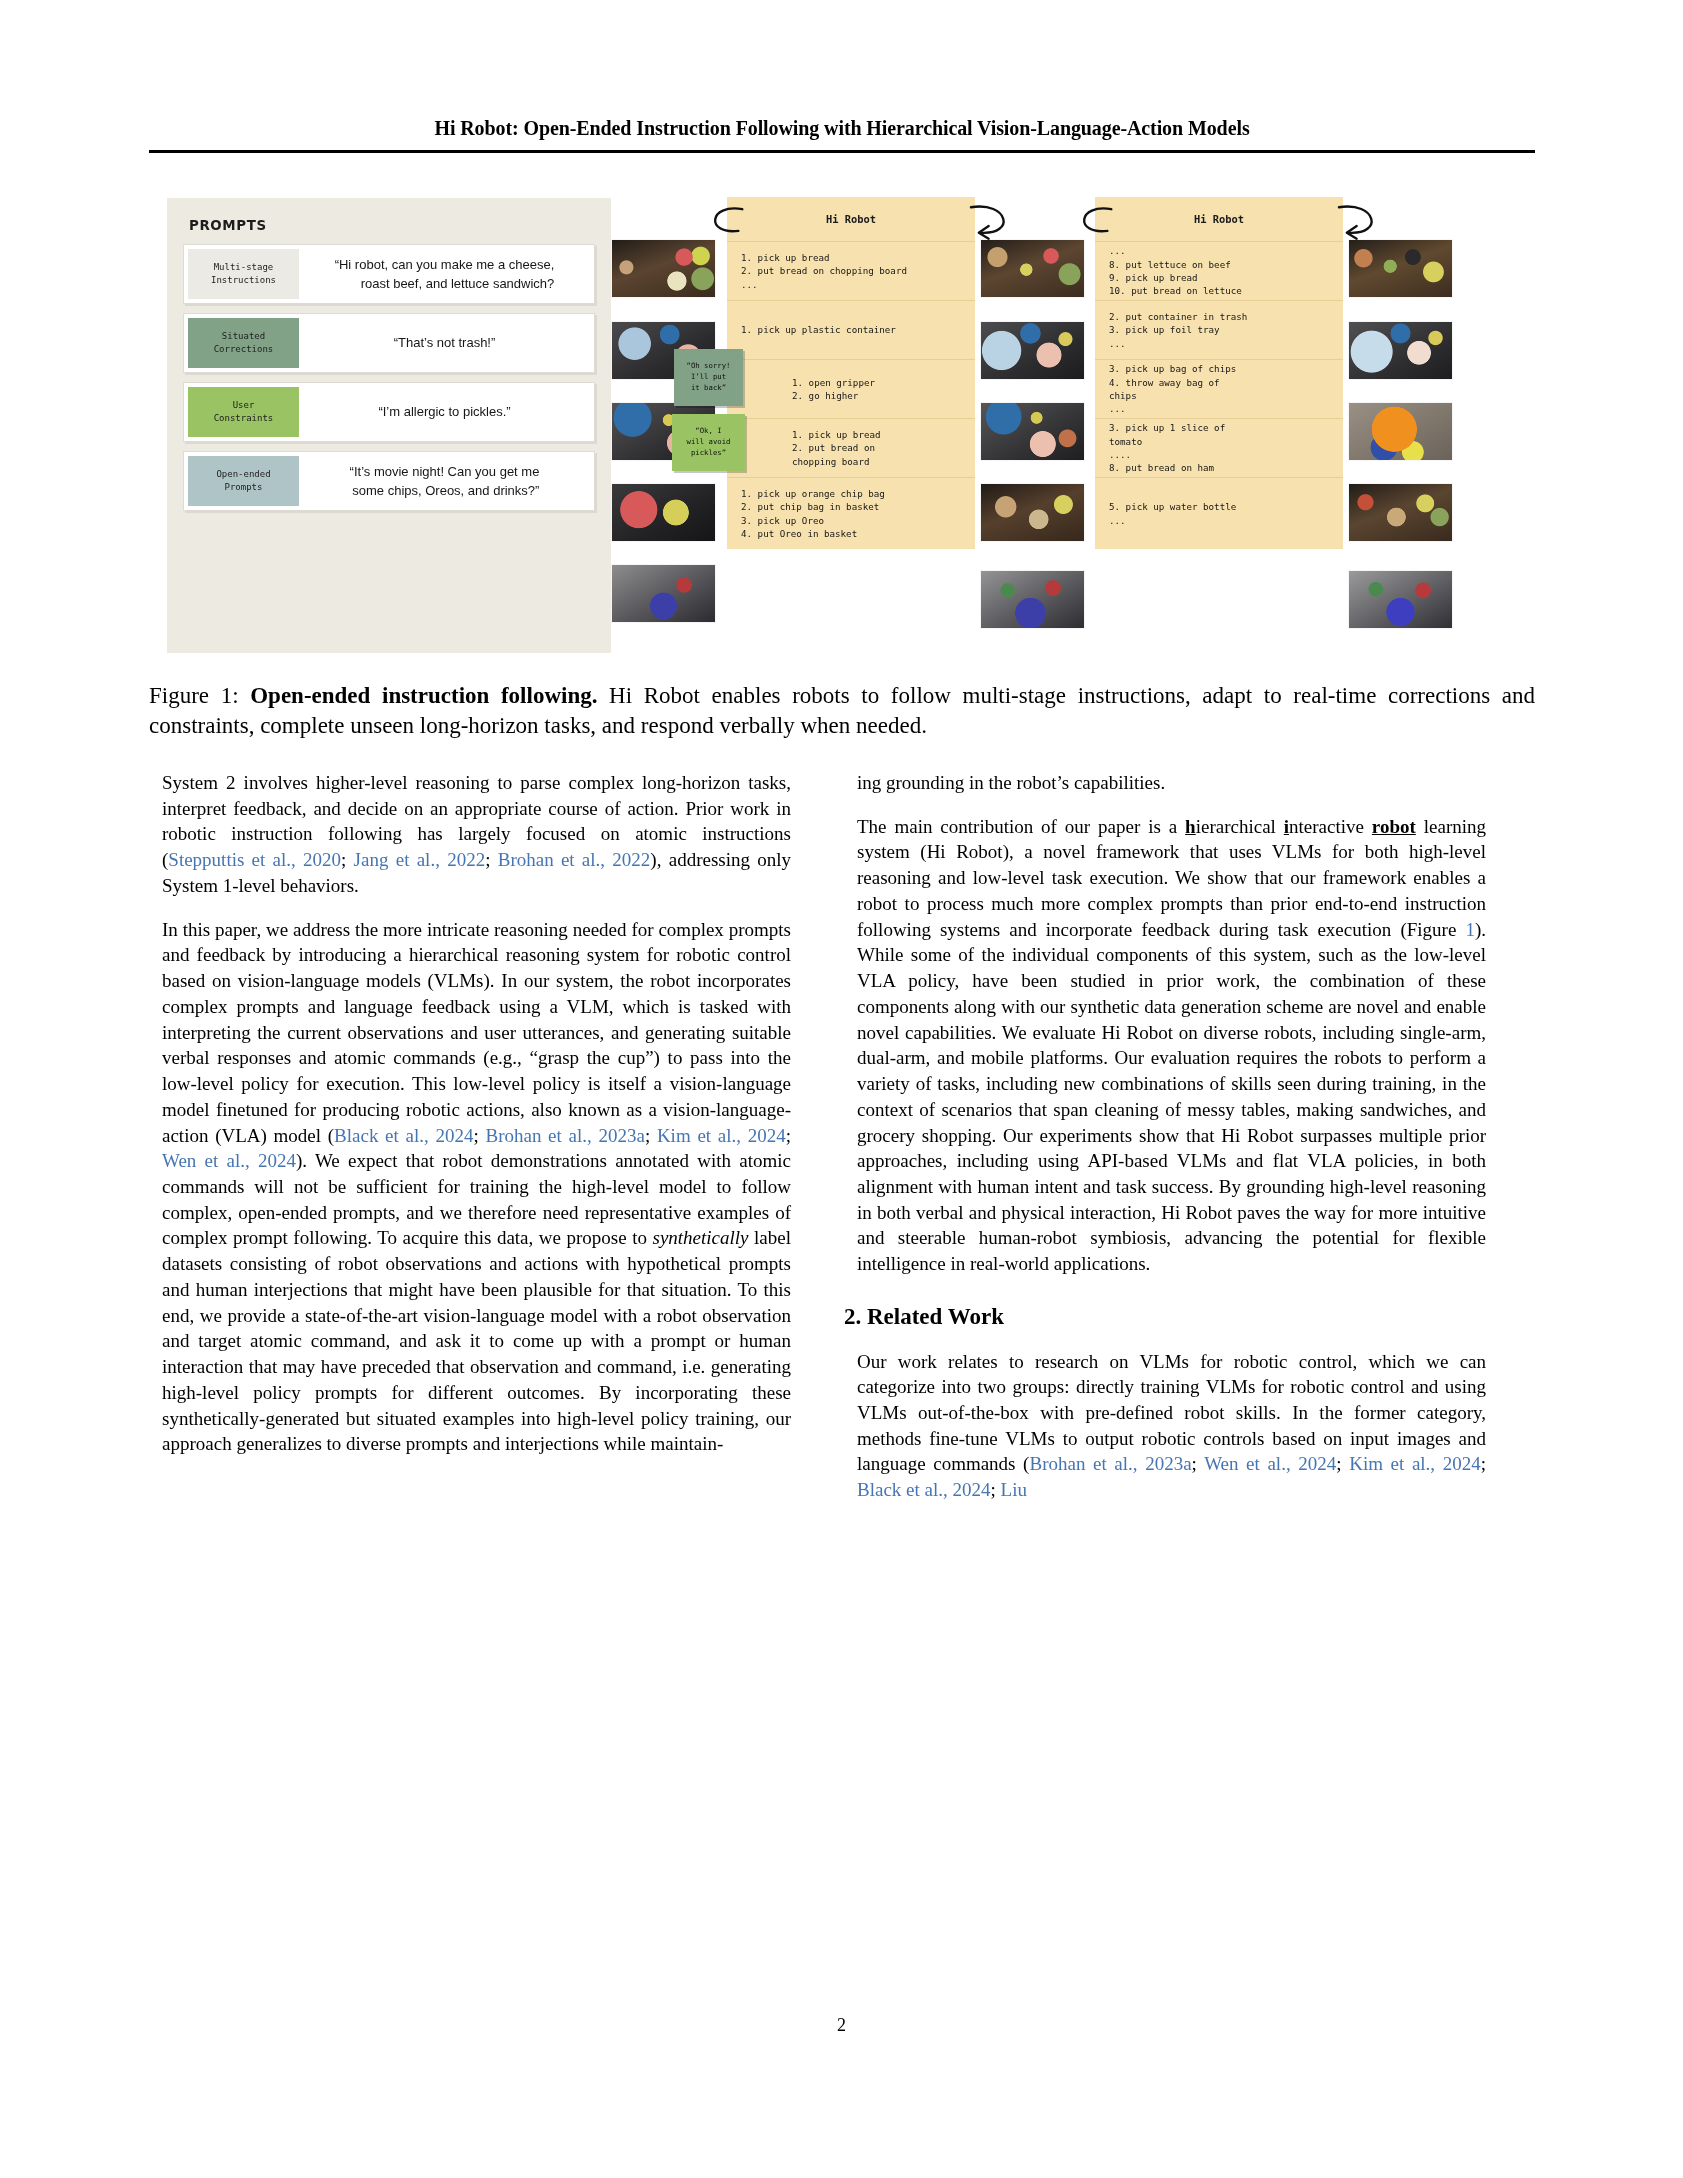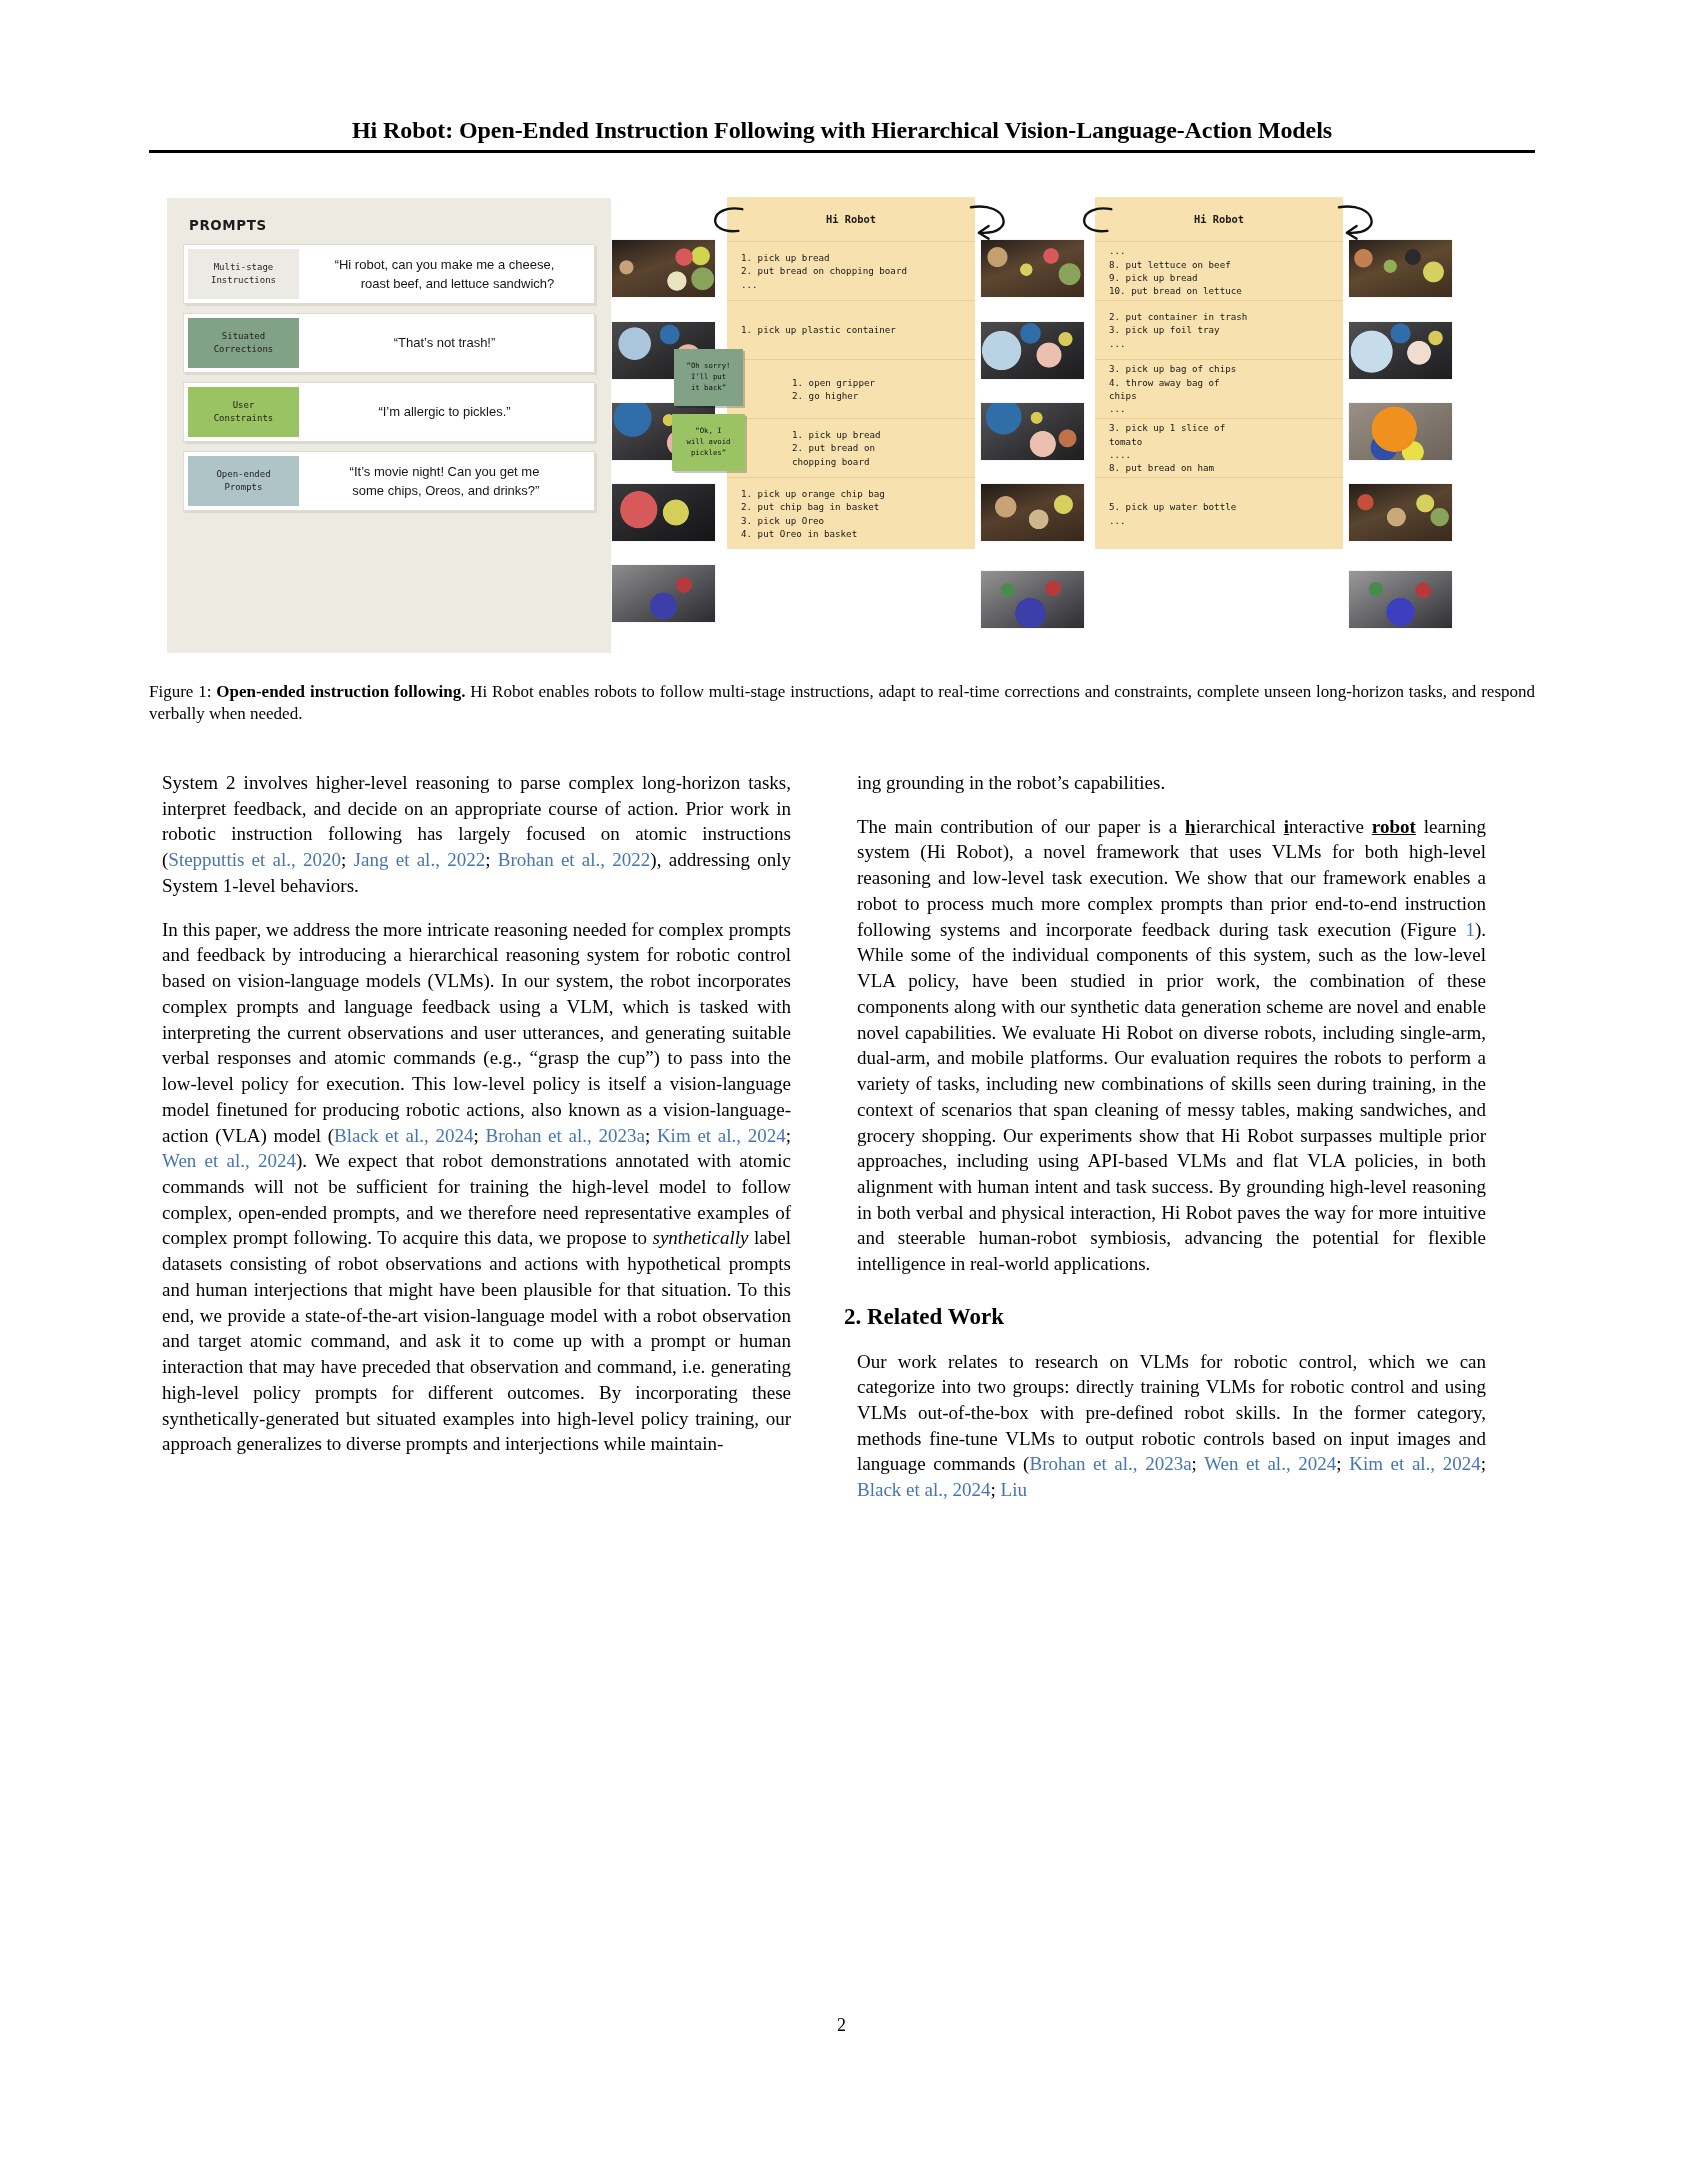--- a/index.html
+++ b/index.html
@@ -17,21 +17,21 @@
   }
 
   
   .page-header {
     position: absolute;
     left: 149px;
     top: 117px;
     width: 1386px;
     text-align: center;
     font-weight: bold;
-    font-size: 24px;
+    font-size: 20px;
     letter-spacing: -0.1px;
   }
   .header-rule {
     position: absolute;
     left: 149px;
     top: 150px;
     width: 1386px;
     height: 3px;
     background: #000;
   }
@@ -177,21 +177,21 @@
     height: 40px;
     z-index: 8;
   }
 
   
   .caption {
     position: absolute;
     left: 149px;
     top: 681px;
     width: 1386px;
-    font-size: 17px;
+    font-size: 23px;
     line-height: 1.30;
     text-align: justify;
   }
   .caption b { font-weight: bold; }
 
   
   .col {
     position: absolute;
     top: 770px;
     width: 642px;

